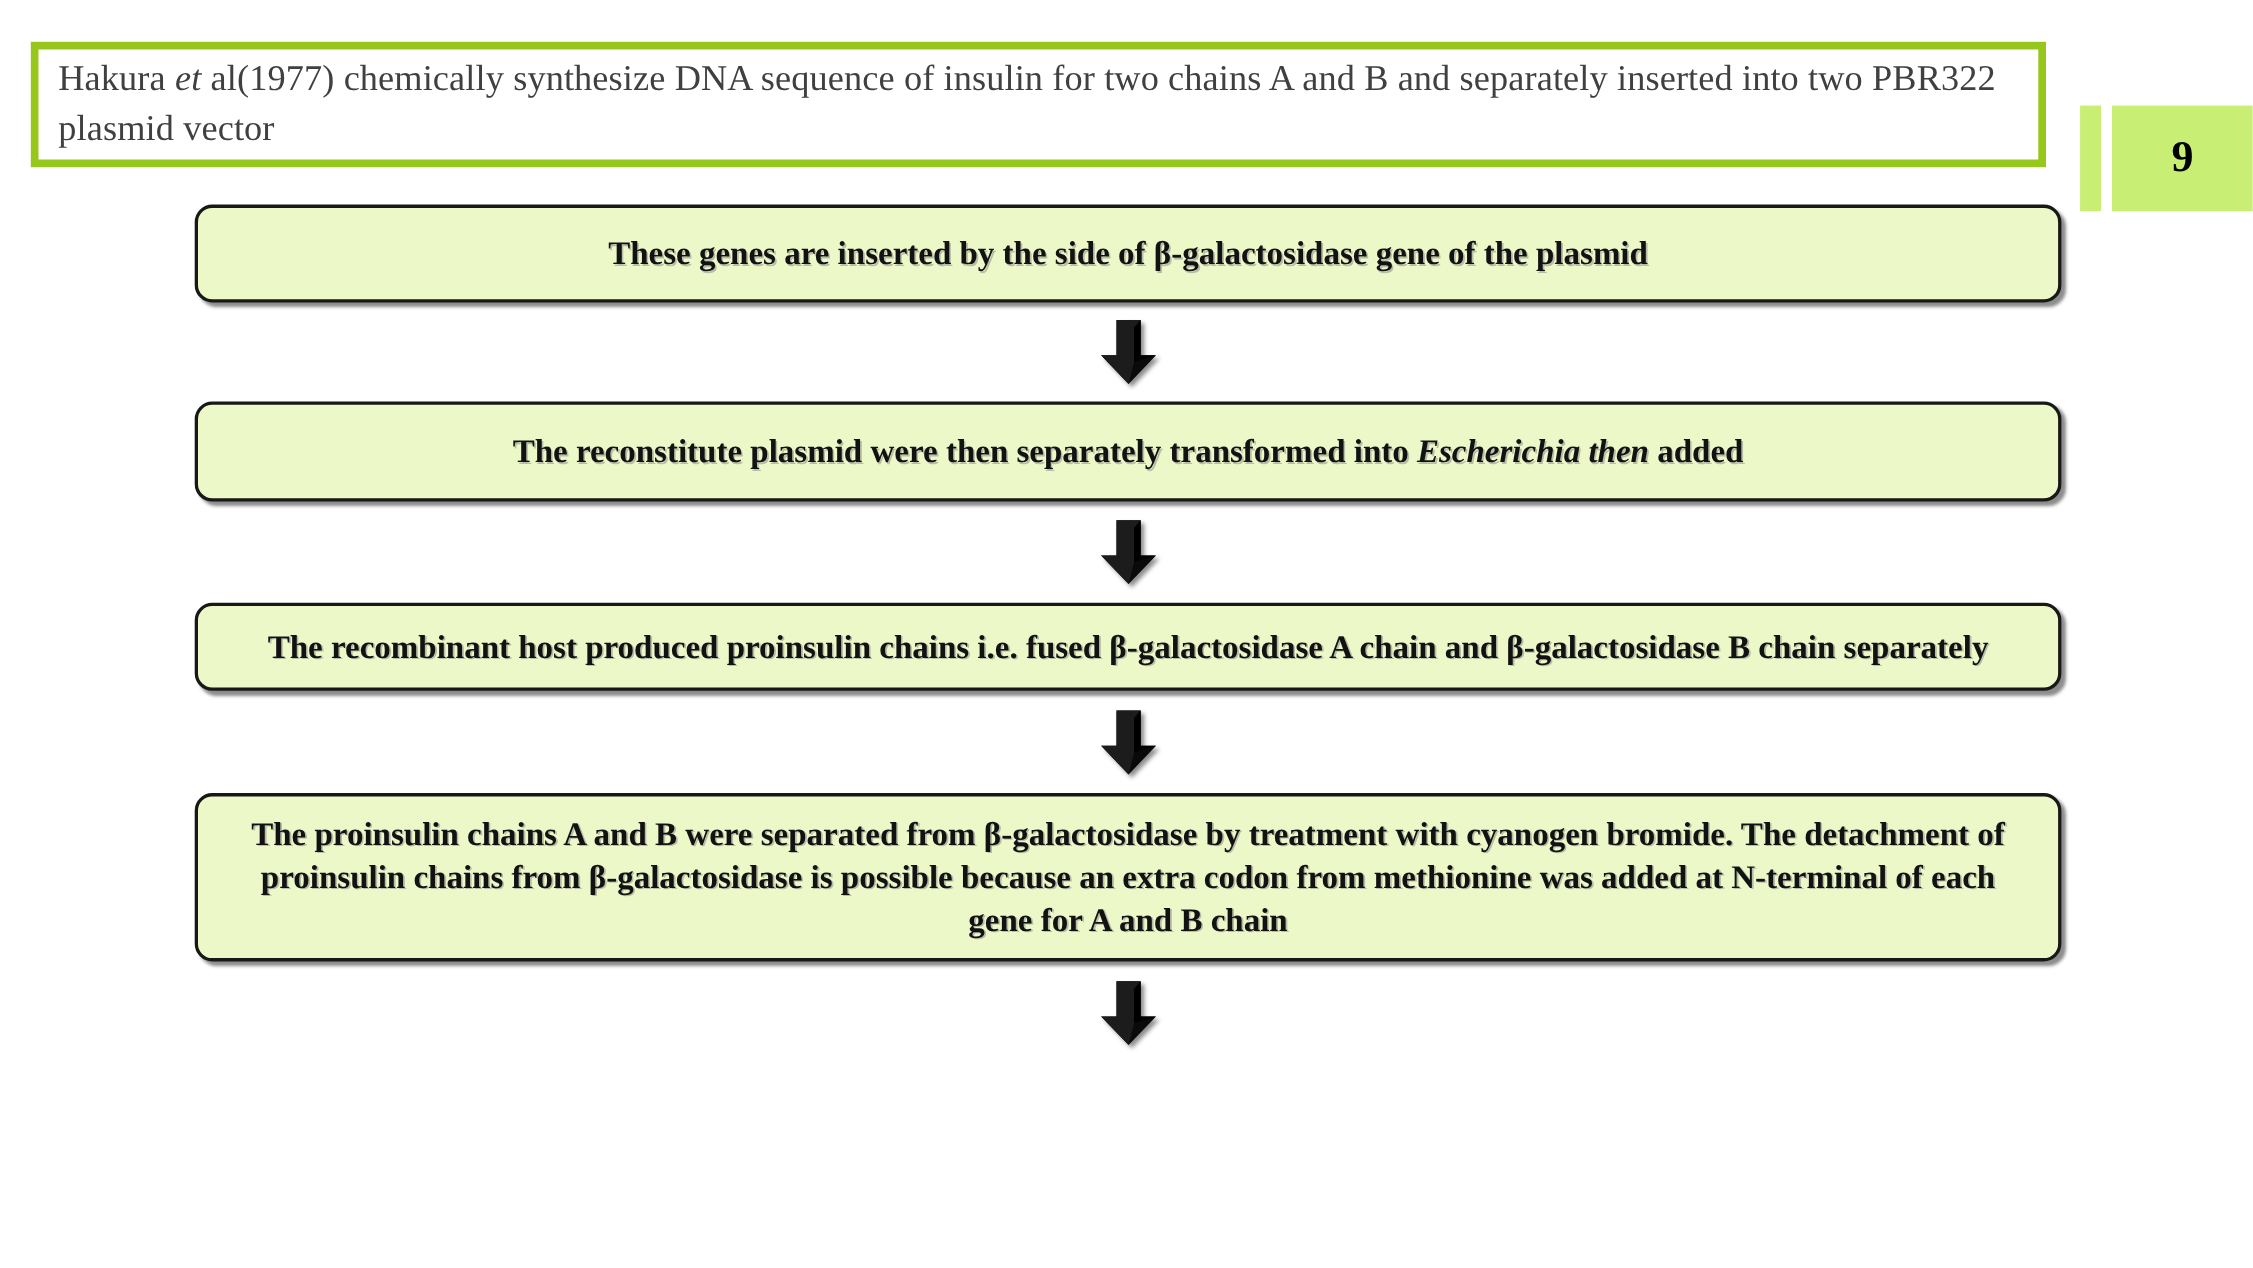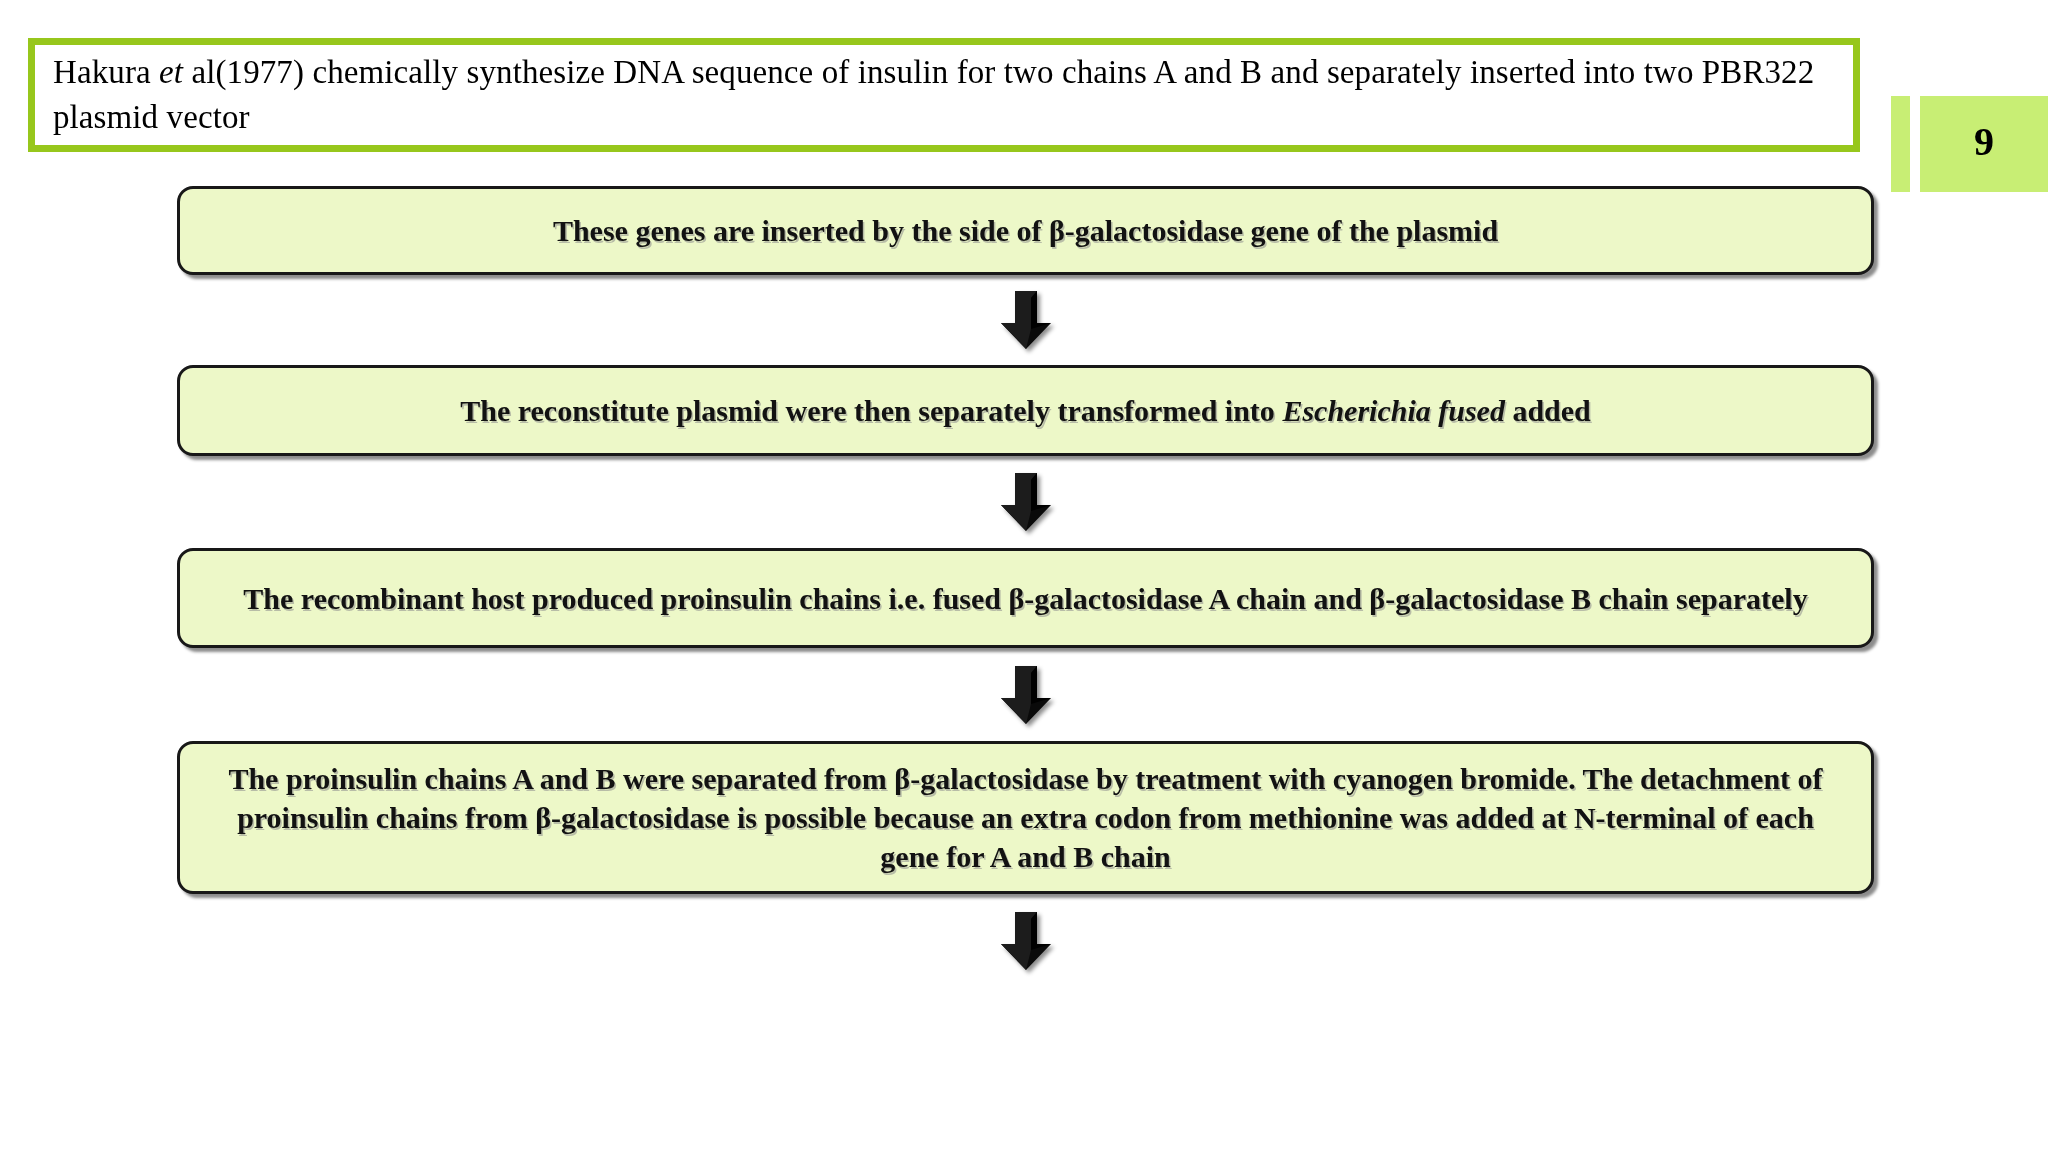--- a/index.html
+++ b/index.html
@@ -24,21 +24,21 @@
     height: 114px;
     box-sizing: border-box;
     background: #ffffff;
     border: 7px solid #97C71C;
     display: flex;
     align-items: center;
   }
   .title-text {
     font-size: 33px;
     line-height: 1.35;
-    color: #000000;
+    color: #404040;
     padding: 0 14px 0 18px;
     letter-spacing: 0.1px;
   }
   .title-text i { font-style: italic; }
 
   
   .badge-bar {
     position: absolute;
     left: 1891px;
     top: 96px;
@@ -89,21 +89,21 @@
     font-size: 30px;
     font-weight: bold;
     color: #121212;
     line-height: 1.30;
     text-shadow: 1.5px 1.5px 0 rgba(140,140,140,0.55);
   }
   .flow-box .txt i { font-style: italic; }
 
   .box-h1 { height: 89px; }
   .box-h2 { height: 91px; }
-  .box-h3 { height: 100px; }
+  .box-h3 { height: 80px; }
   .box-h4 { height: 153px; }
   .box-h5 { height: 97px; }
 
   
   .arrow-wrap {
     display: flex;
     justify-content: center;
     align-items: center;
   }
   .gap-1 { height: 90px; }
@@ -140,21 +140,21 @@
 
   <div class="arrow-wrap gap-1">
     <svg class="arrow" viewBox="0 0 52 62">
       <polygon points="15,2 37,2 37,34 51,34 26,60 1,34 15,34" fill="#0a0a0a"></polygon>
       <polygon points="15,2 37,2 31,9 31,40 26,60 1,34 15,34" fill="#1c1c1c"></polygon>
       <polygon points="37,2 37,34 51,34 31,40 31,9" fill="#000000"></polygon>
     </svg>
   </div>
 
   <div class="flow-box box-h2">
-    <span class="txt"><span>The reconstitute plasmid were then separately transformed into </span><i>Escherichia fused</i><span> added</span></span>
+    <span class="txt"><span>The reconstitute plasmid were then separately transformed into </span><i>Escherichia then</i><span> added</span></span>
   </div>
 
   <div class="arrow-wrap gap-2">
     <svg class="arrow" viewBox="0 0 52 62">
       <polygon points="15,2 37,2 37,34 51,34 26,60 1,34 15,34" fill="#0a0a0a"></polygon>
       <polygon points="15,2 37,2 31,9 31,40 26,60 1,34 15,34" fill="#1c1c1c"></polygon>
       <polygon points="37,2 37,34 51,34 31,40 31,9" fill="#000000"></polygon>
     </svg>
   </div>
 

